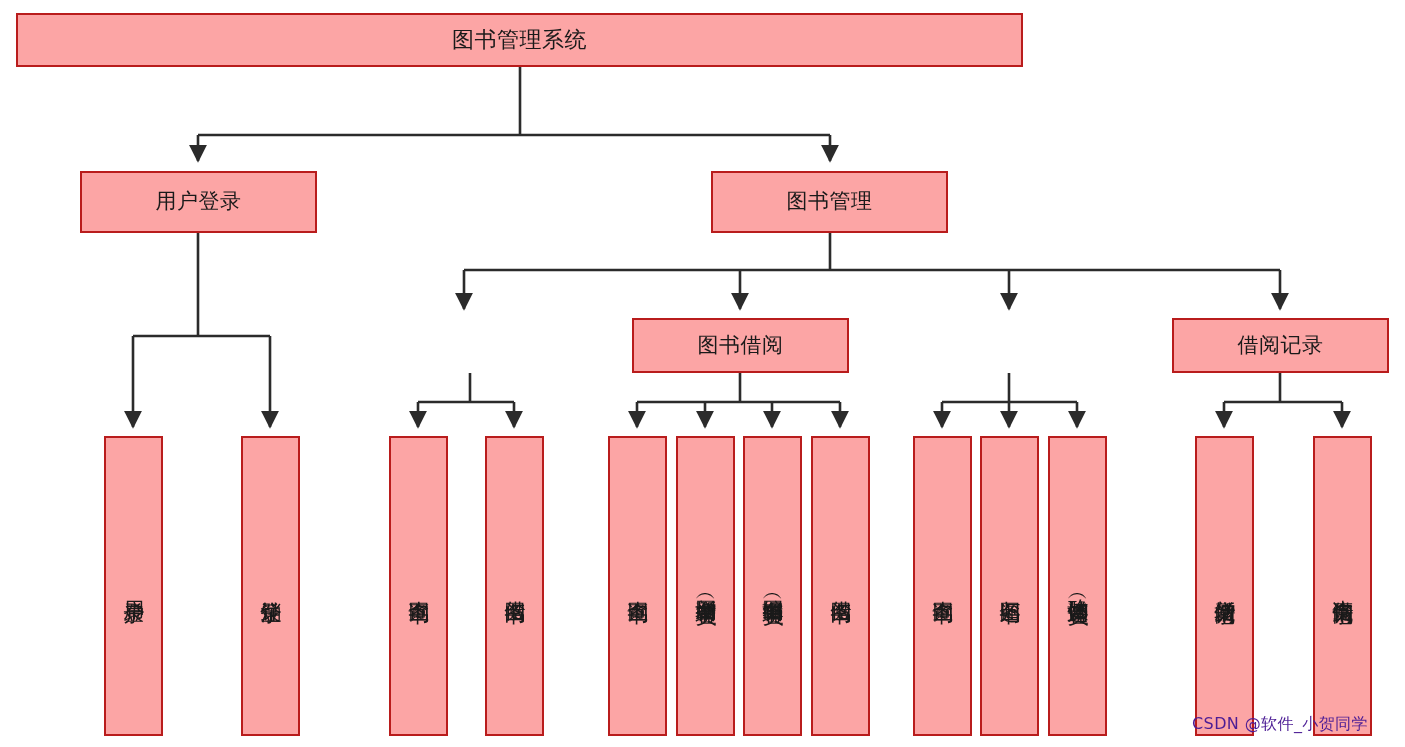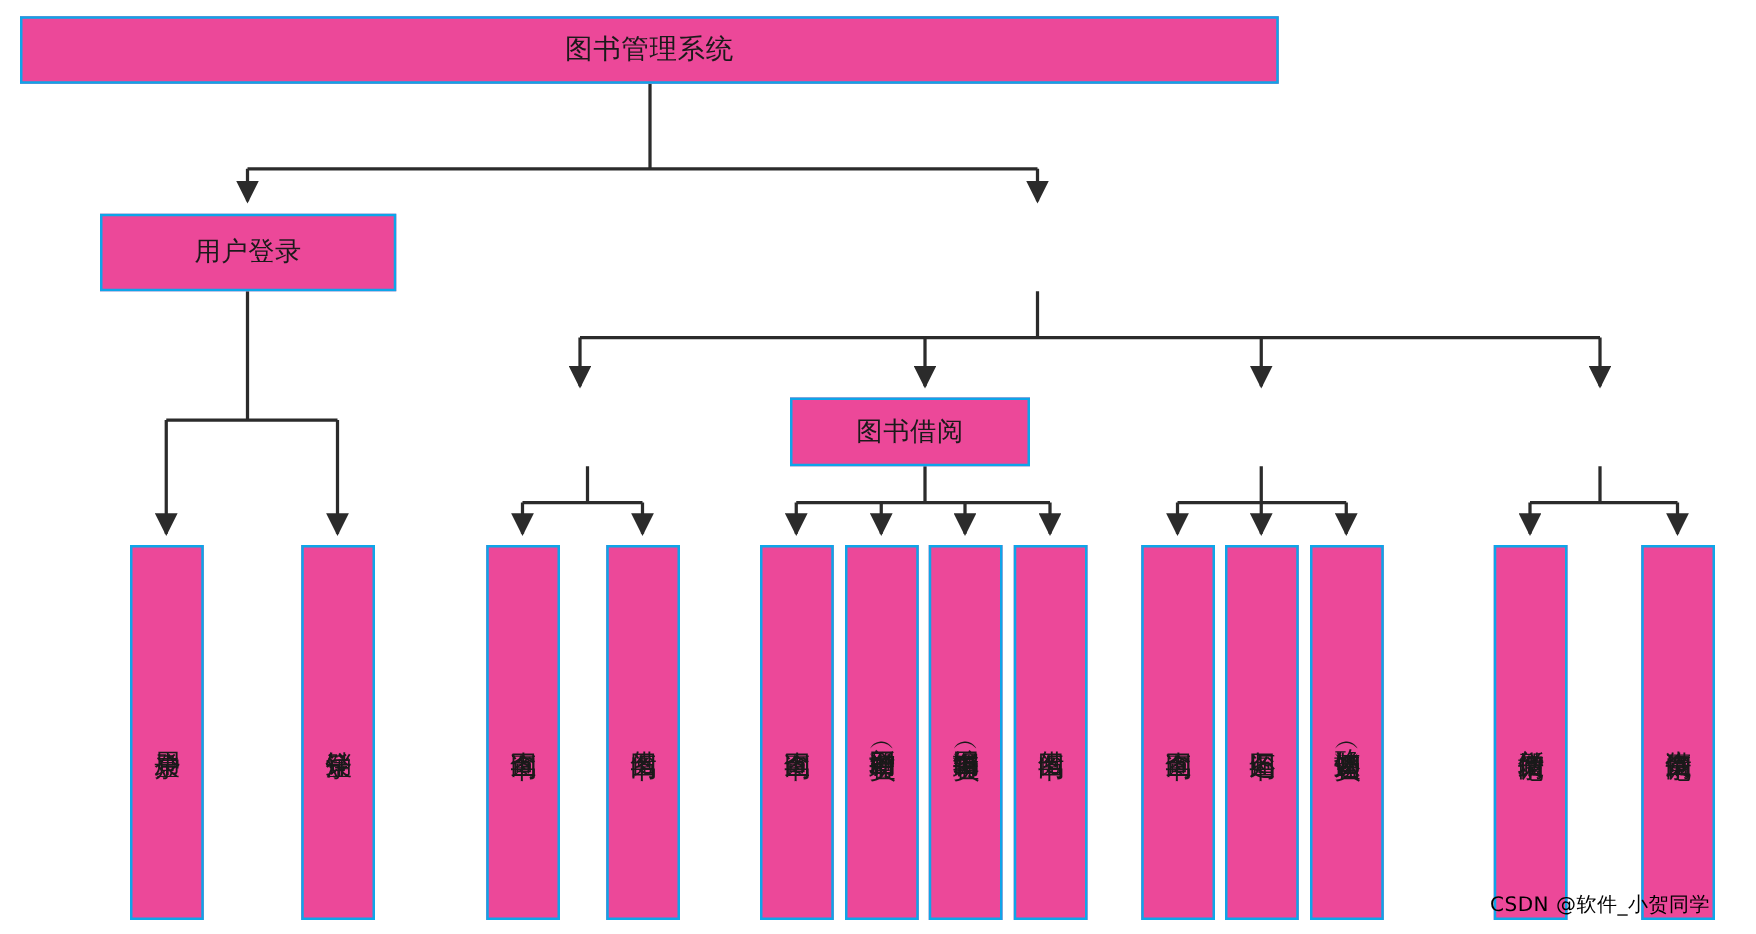--- a/index.html
+++ b/index.html
@@ -22,22 +22,22 @@
     position: absolute;
     left: 0;
     top: 0;
     width: 1405px;
     height: 747px;
     pointer-events: none;
   }
   .node {
     position: absolute;
     box-sizing: border-box;
-    background: #ec4899;
-    border: 2px solid #0ea5e9;
+    background: #fca5a5;
+    border: 2px solid #b91c1c;
     display: flex;
     align-items: center;
     justify-content: center;
     color: #1a1a1a;
     z-index: 2;
   }
   .node .label {
     display: block;
     text-align: center;
     line-height: 1.12;
@@ -63,21 +63,21 @@
     line-height: 1.18;
     letter-spacing: 1px;
     max-height: 268px;
     text-align: center;
   }
   .watermark {
     position: absolute;
     left: 1192px;
     top: 714px;
     font-size: 16px;
-    color: #000000;
+    color: #4c1d95;
     white-space: nowrap;
     z-index: 3;
     letter-spacing: 0.4px;
   }
 </style>
 </head>
 <body>
 
 <div id="canvas">
 
@@ -131,23 +131,29 @@
     </g>
   </svg>
 
   <div class="node horiz root" style="left:16px; top:13px; width:1007px; height:54px;">
     <span class="label">图书管理系统</span>
   </div>
 
   <div class="node horiz" style="left:80px; top:171px; width:237px; height:62px;">
     <span class="label">用户登录</span>
   </div>
-
-  <div class="node horiz" style="left:632px; top:318px; width:192px; height:55px;">
+  <div class="node horiz" style="left:711px; top:171px; width:237px; height:62px;">
+    <span class="label">图书管理</span>
+  </div>
+
+  <div class="node horiz" style="left:632px; top:318px; width:217px; height:55px;">
     <span class="label">图书借阅</span>
+  </div>
+  <div class="node horiz" style="left:1172px; top:318px; width:217px; height:55px;">
+    <span class="label">借阅记录</span>
   </div>
 
   <div class="node vert" style="left:104px; top:436px; width:59px; height:300px;">
     <span class="label">用户登录</span>
   </div>
   <div class="node vert" style="left:241px; top:436px; width:59px; height:300px;">
     <span class="label">注销登录</span>
   </div>
 
   <div class="node vert" style="left:389px; top:436px; width:59px; height:300px;">

